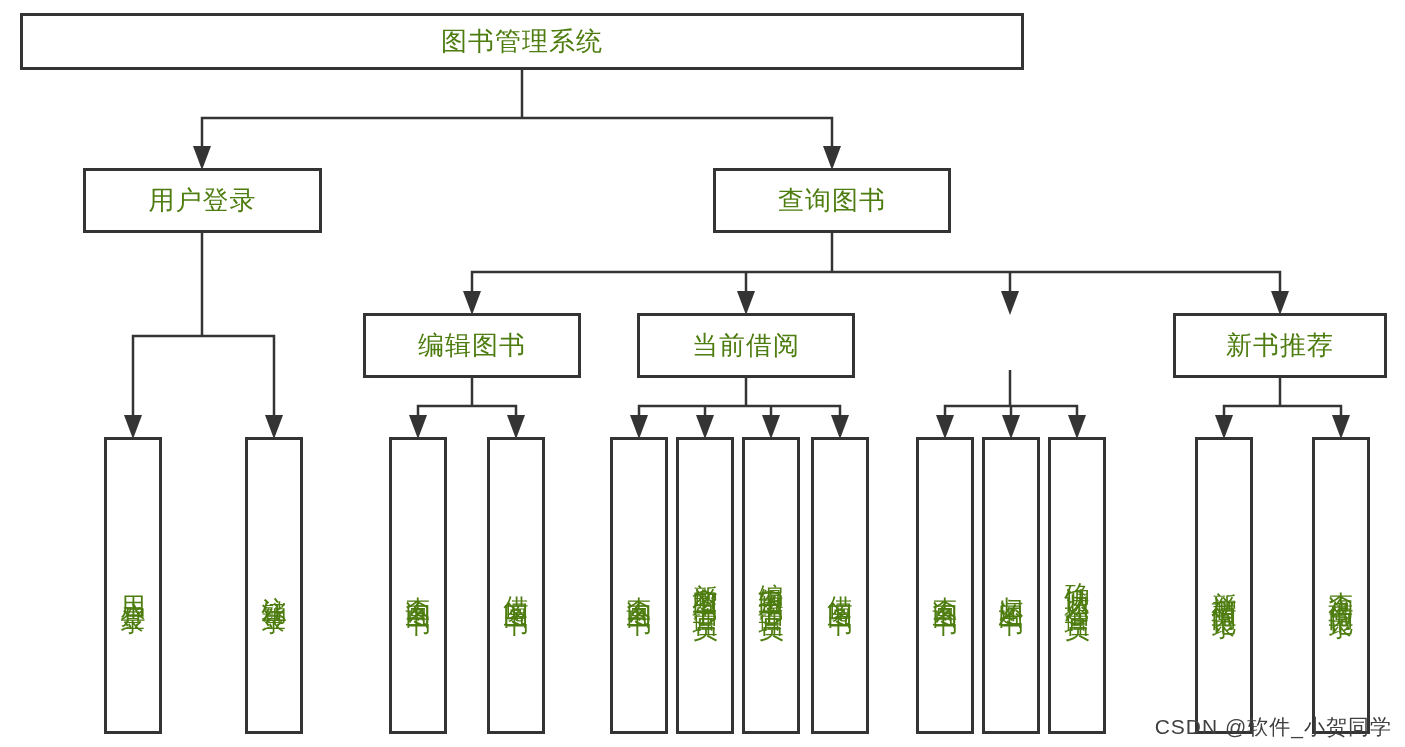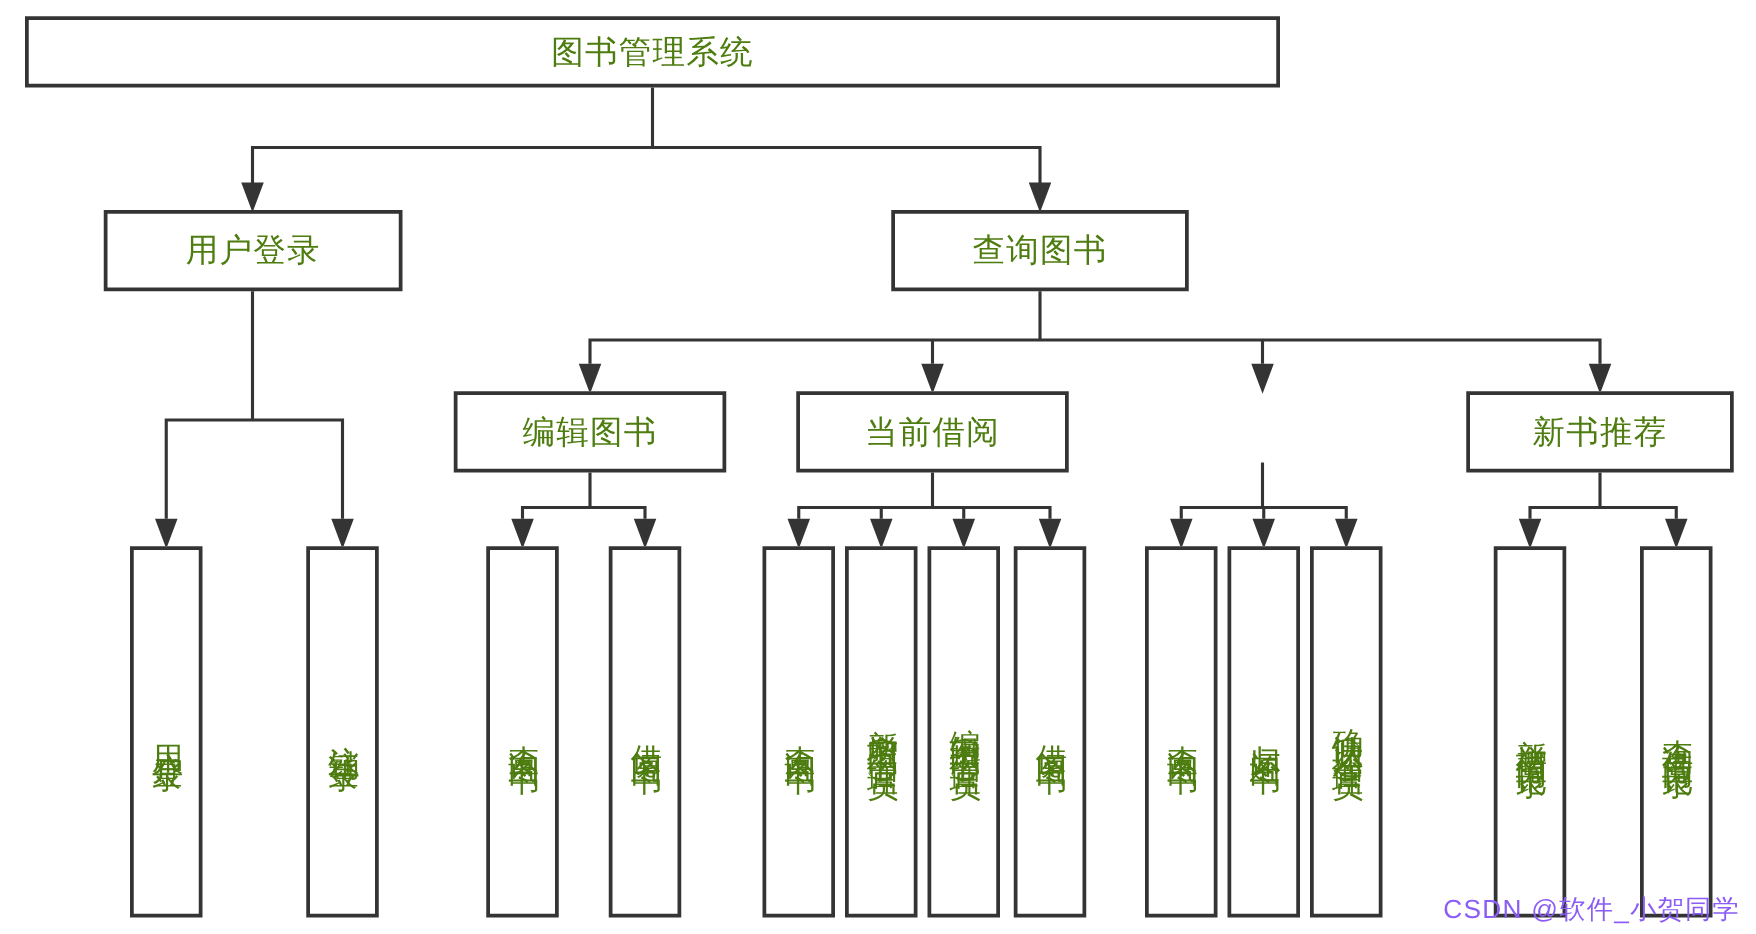--- a/index.html
+++ b/index.html
@@ -33,21 +33,21 @@
     font-size: 25px;
     letter-spacing: 5px;
     line-height: 1;
   }
   .watermark {
     position: absolute;
     top: 713px;
     right: 13px;
     font-size: 21px;
     letter-spacing: 1px;
-    color: #8b5cf6;
+    color: #404040;
     white-space: nowrap;
   }
 </style>
 </head>
 <body>
 
 <div class="canvas">
 
   <svg class="connectors" width="1405" height="747" viewBox="0 0 1405 747">
     <g stroke="#343434" stroke-width="2.5" fill="none">

